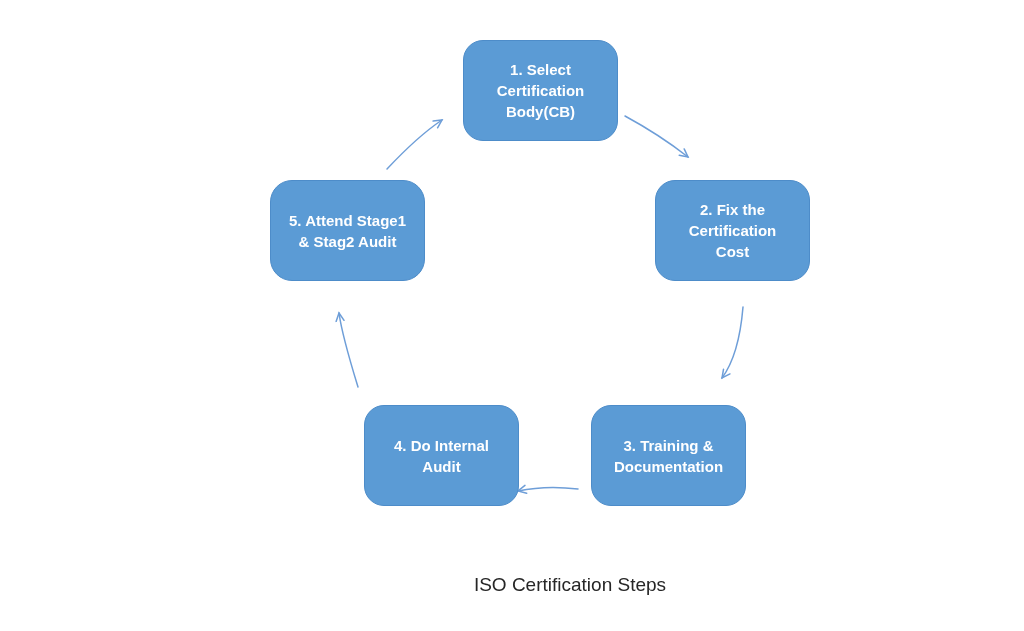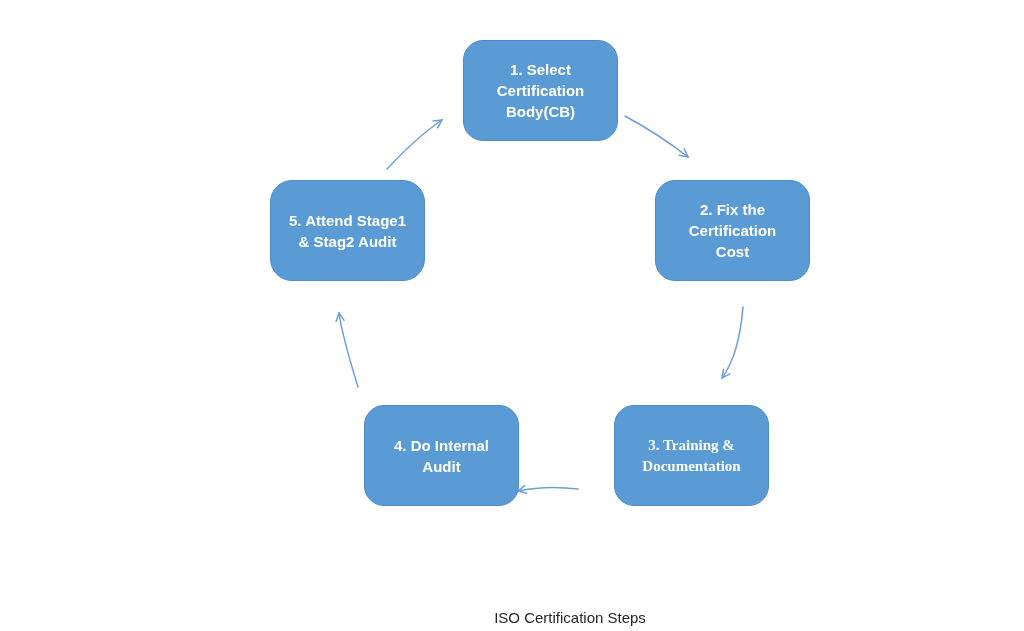--- a/index.html
+++ b/index.html
@@ -54,33 +54,32 @@
     justify-content: center;
     text-align: center;
     color: var(--box-text);
     font-weight: bold;
     font-size: 15px;
     line-height: 21px;
     white-space: pre-line;
   }
   .pos-1 { left: 463px; top: 40px; }
   .pos-2 { left: 655px; top: 180px; justify-content: center; }
-  .pos-3 { left: 614px; top: 405px; font-family: Liberation Serif, serif; }
+  .pos-3 { left: 591px; top: 405px; }
   .pos-4 { left: 364px; top: 405px; }
   .pos-5 { left: 270px; top: 180px; border-radius: 22px; }
   .diagram-title {
     position: absolute;
     left: 420px; top: 572px;
     width: 300px;
     text-align: center;
     color: var(--title-color);
-    font-size: 15px;
+    font-size: 19px;
     line-height: 26px;
     font-weight: normal;
-    margin-top: 33px;
   }
 </style>
 </head>
 <body>
 
 <div class="stage">
 
   <svg class="arrows" viewBox="0 0 1024 631" xmlns="http://www.w3.org/2000/svg" aria-hidden="true">
     <defs>
       <marker id="openArrow" markerUnits="userSpaceOnUse" markerWidth="14" markerHeight="14" refX="9" refY="5" orient="auto">

